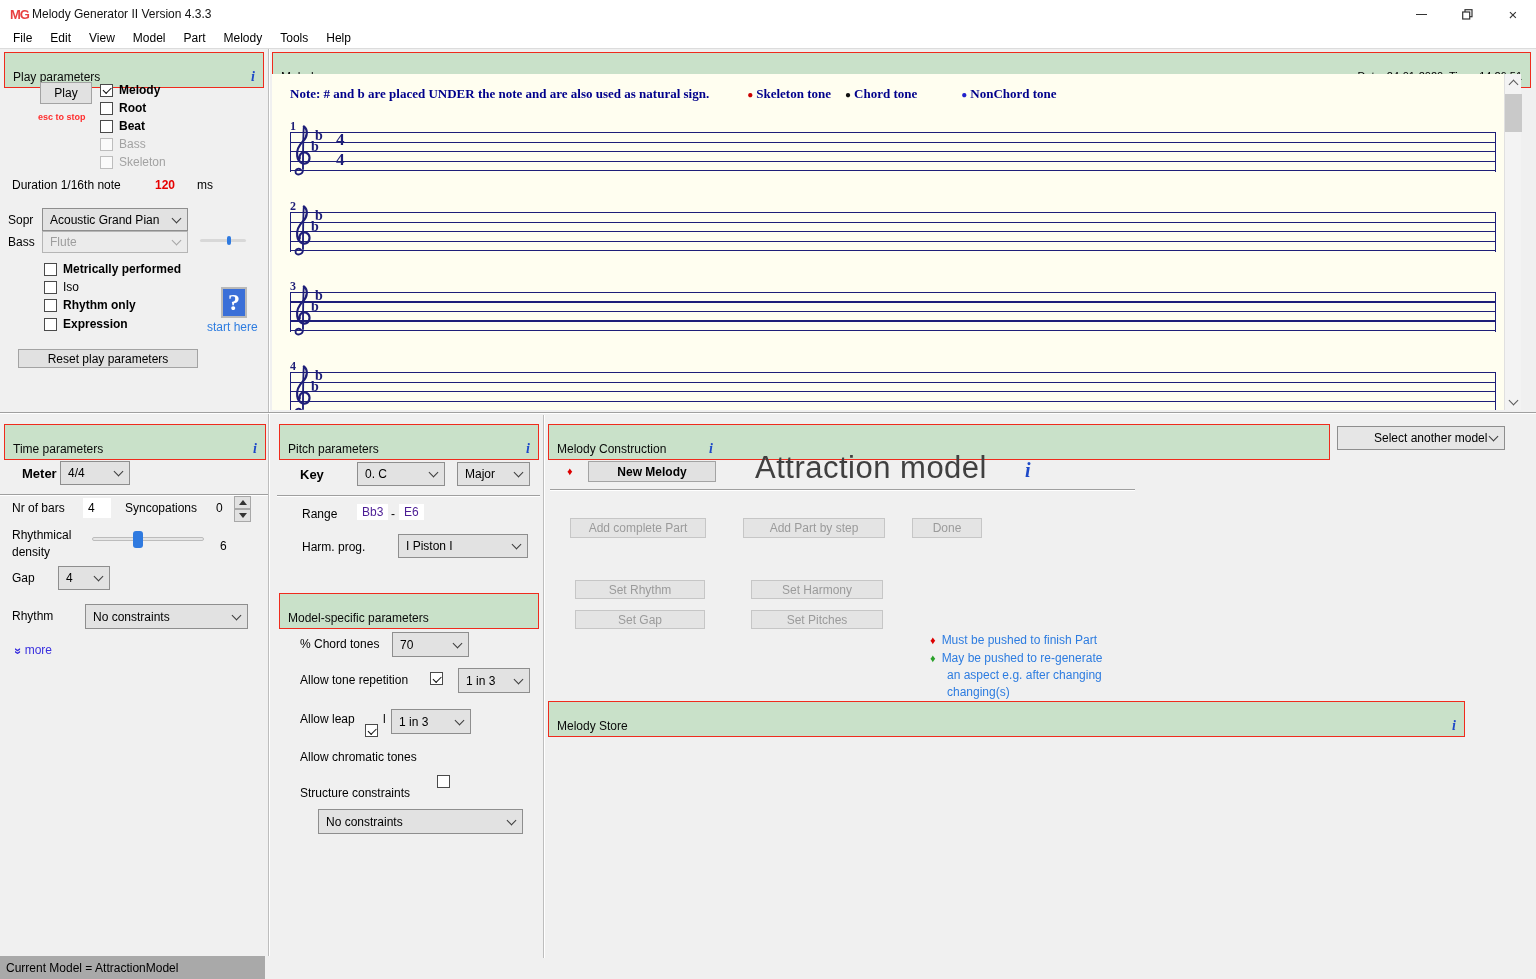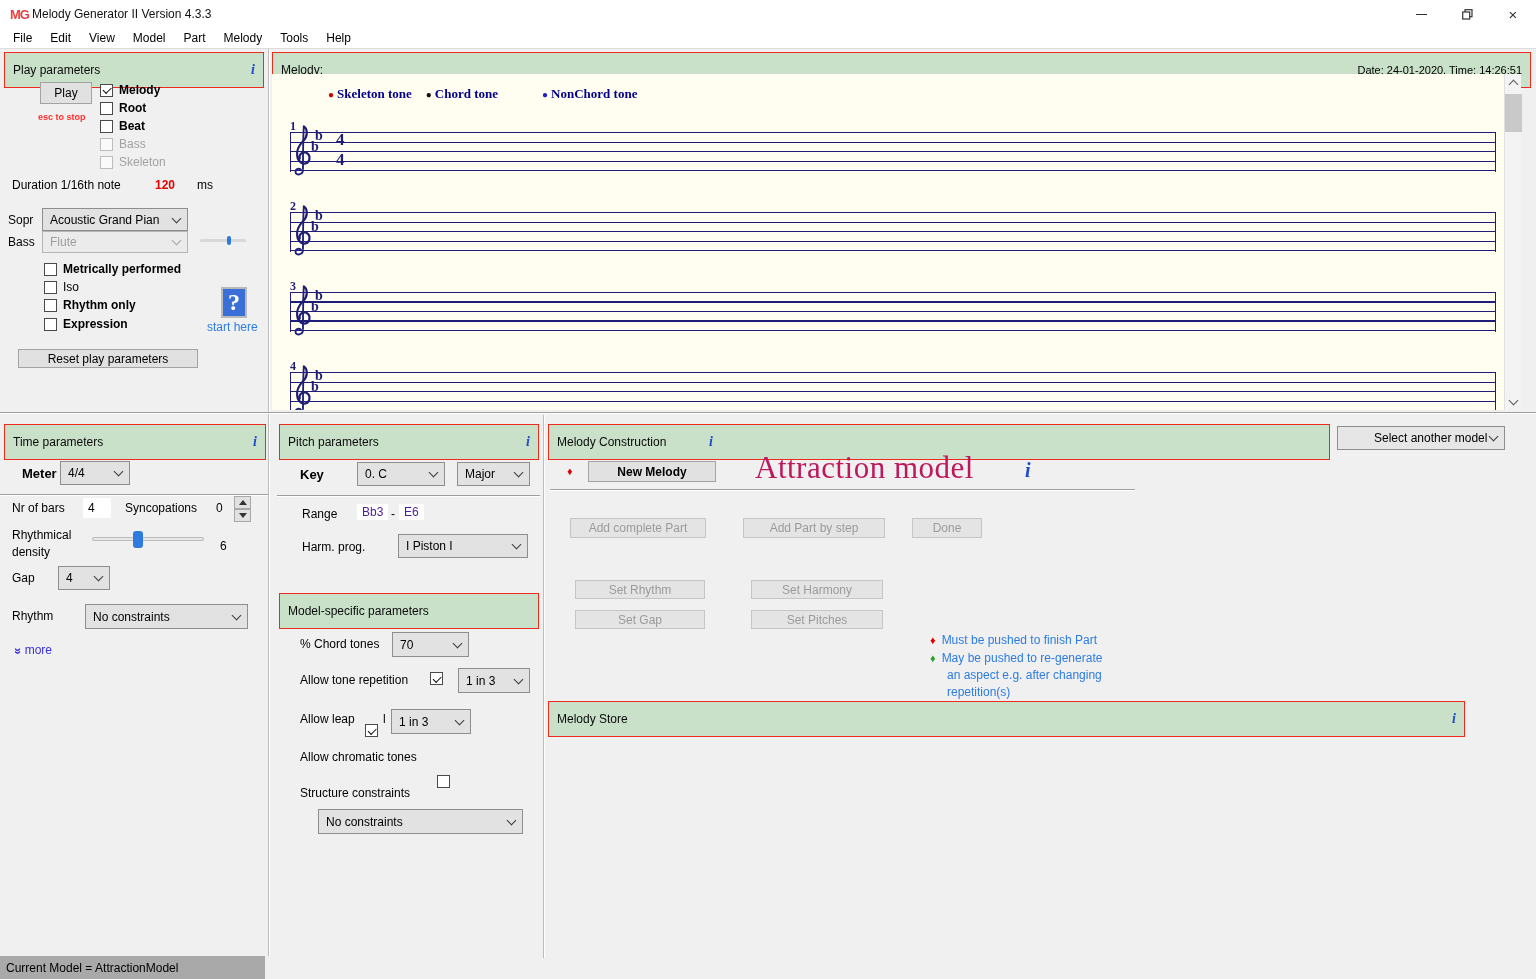--- a/index.html
+++ b/index.html
@@ -17,21 +17,21 @@
   .wtitle { left:32px; top:7px; font-size:12px; color:#111; }
   .winbtn { top:0; width:46px; height:28px; display:flex; align-items:center; justify-content:center; color:#333; }
   .min-line { width:11px; height:0; border-top:1.4px solid #333; }
   .closex { font-size:15px; }
   .menubar { left:0; top:28px; width:1536px; height:21px; background:#ffffff; border-bottom:1px solid #dcdcdc; display:flex; align-items:center; padding-left:4px; }
   .menubar span { padding:0 9px; font-size:12px; }
 
   
   .hdr {
     background:#c9e1c9; border:1.5px solid #ef2b1d; height:22px;
-    display:flex; align-items:center; padding:17px 8px; justify-content:space-between;
+    display:flex; align-items:flex-start; padding:17px 8px; justify-content:space-between;
   }
   .hdr .t { font-size:12px; color:#0a0a0a; }
   .info { color:#1e49c8; font-family:"Liberation Serif", serif; font-style:italic; font-weight:bold; font-size:14px; line-height:1; }
 
   
   .btn { background:#e1e1e1; border:1px solid #a3a3a3; display:flex; align-items:center; justify-content:center; font-size:12px; }
   .btn.disabled { color:#9b9b9b; border-color:#c6c6c6; background:#e4e4e4; }
   .combo { background:#e2e2e2; border:1px solid #8e8e8e; display:flex; align-items:center; justify-content:space-between; padding:0 7px; font-size:12px; }
   .combo .chev { width:7px; height:7px; border-right:1.5px solid #3c3c3c; border-bottom:1.5px solid #3c3c3c; transform:rotate(45deg); margin-top:-3px; flex:none; }
   .combo.disabled { color:#9d9d9d; border-color:#b5b5b5; background:#ebebeb; }
@@ -67,21 +67,21 @@
   .sthumb { background:#c9c9c9; width:17px; }
 
   .blue { color:#2d7ce0; }
   .red-diamond { color:#dd0000; font-size:11px; }
   .green-diamond { color:#2aa12a; font-size:11px; }
   .slider-track { height:4px; background:#e6e6e6; border:1px solid #bcbcbc; border-radius:2px; }
   .slider-thumb { background:#2f7ae0; border-radius:3px; }
   .spin { width:17px; height:13px; background:#e1e1e1; border:1px solid #a8a8a8; display:flex; align-items:center; justify-content:center; }
   .tri-up { width:0; height:0; border-left:4px solid transparent; border-right:4px solid transparent; border-bottom:5px solid #333; }
   .tri-down { width:0; height:0; border-left:4px solid transparent; border-right:4px solid transparent; border-top:5px solid #333; }
-  .bigmodel { font-size:31px; color:#be185d; letter-spacing:0.5px;font-family:Liberation Serif, serif; }
+  .bigmodel { font-size:31px; color:#404040; letter-spacing:0.5px; }
   .whiteval { background:#ffffff; padding:1px 5px; font-weight:normal; color:#4c1d95; }
   .statusbar { background:#a9a9a9; display:flex; align-items:center; padding-left:6px; color:#000; }
   .qicon { background:#3a6fd8; border:2px solid #b9b9b9; color:#fff; display:flex; align-items:center; justify-content:center;
            font-family:"Liberation Serif", serif; font-weight:bold; font-size:24px; }
   .morechev { display:inline-block; transform:rotate(90deg); font-weight:bold; letter-spacing:-2px; }
 </style>
 </head>
 <body>
 
 <div class="abs titlebar"></div>
@@ -186,20 +186,21 @@
 
 <div class="abs btn" style="left:18px; top:349px; width:180px; height:19px;">Reset play parameters</div>
 
 <div class="abs hdr" style="left:272px; top:52px; width:1259px;">
   <span class="t">Melody:</span>
   <span style="font-size:11px;">Date: 24-01-2020. Time: 14:26:51</span>
 </div>
 <div class="abs score" style="left:272px; top:74px; width:1232px; height:336px;">
 
   <div class="abs" style="left:18px; top:12px; display:flex; align-items:center;">
+    <span class="notehdr">Note: # and b are placed UNDER the note and are also used as natural sign.</span>
     <span class="notehdr" style="margin-left:38px;"><span class="legdot" style="color:#cc0000;">●</span><span>Skeleton tone</span></span>
     <span class="notehdr" style="margin-left:14px;"><span class="legdot" style="color:#101010;">●</span><span>Chord tone</span></span>
     <span class="notehdr" style="margin-left:44px;"><span class="legdot" style="color:#2222cc;">●</span><span>NonChord tone</span></span>
   </div>
 
   <div class="abs" style="left:18px; top:58px; width:1206px;">
     <span class="abs snum" style="left:0px; top:-13px;">1</span>
     <div class="staff"></div>
     <svg class="abs" style="left:2px; top:-9px;" width="22" height="58" viewBox="0 0 26 70">
       <path d="M14 4 C 19 8 19 16 13 22 C 7 28 5 34 6 40 C 7 47 13 51 18 48 C 22 45 22 38 17 36 C 12 34 8 38 9 43" fill="none" stroke="#1e1e78" stroke-width="2.6" stroke-linecap="round"></path>
@@ -390,21 +391,21 @@
 
 <div class="abs" style="left:930px; top:633px; display:flex; gap:6px; align-items:baseline;">
   <span class="red-diamond">♦</span>
   <span class="blue">Must be pushed to finish Part</span>
 </div>
 <div class="abs" style="left:930px; top:651px; display:flex; gap:6px; align-items:baseline;">
   <span class="green-diamond">♦</span>
   <span class="blue">May be pushed to re-generate</span>
 </div>
 <div class="abs blue" style="left:947px; top:668px;">an aspect e.g. after changing</div>
-<div class="abs blue" style="left:947px; top:685px;">repetition(s)</div>
+<div class="abs blue" style="left:947px; top:685px;">changing(s)</div>
 
 <div class="abs hdr" style="left:548px; top:701px; width:917px;">
   <span class="t">Melody Store</span>
   <span class="info">i</span>
 </div>
 
 <div class="abs statusbar" style="left:0; top:956px; width:265px; height:23px;padding-left:6px;">
   <span>Current Model = AttractionModel</span>
 </div>
 

